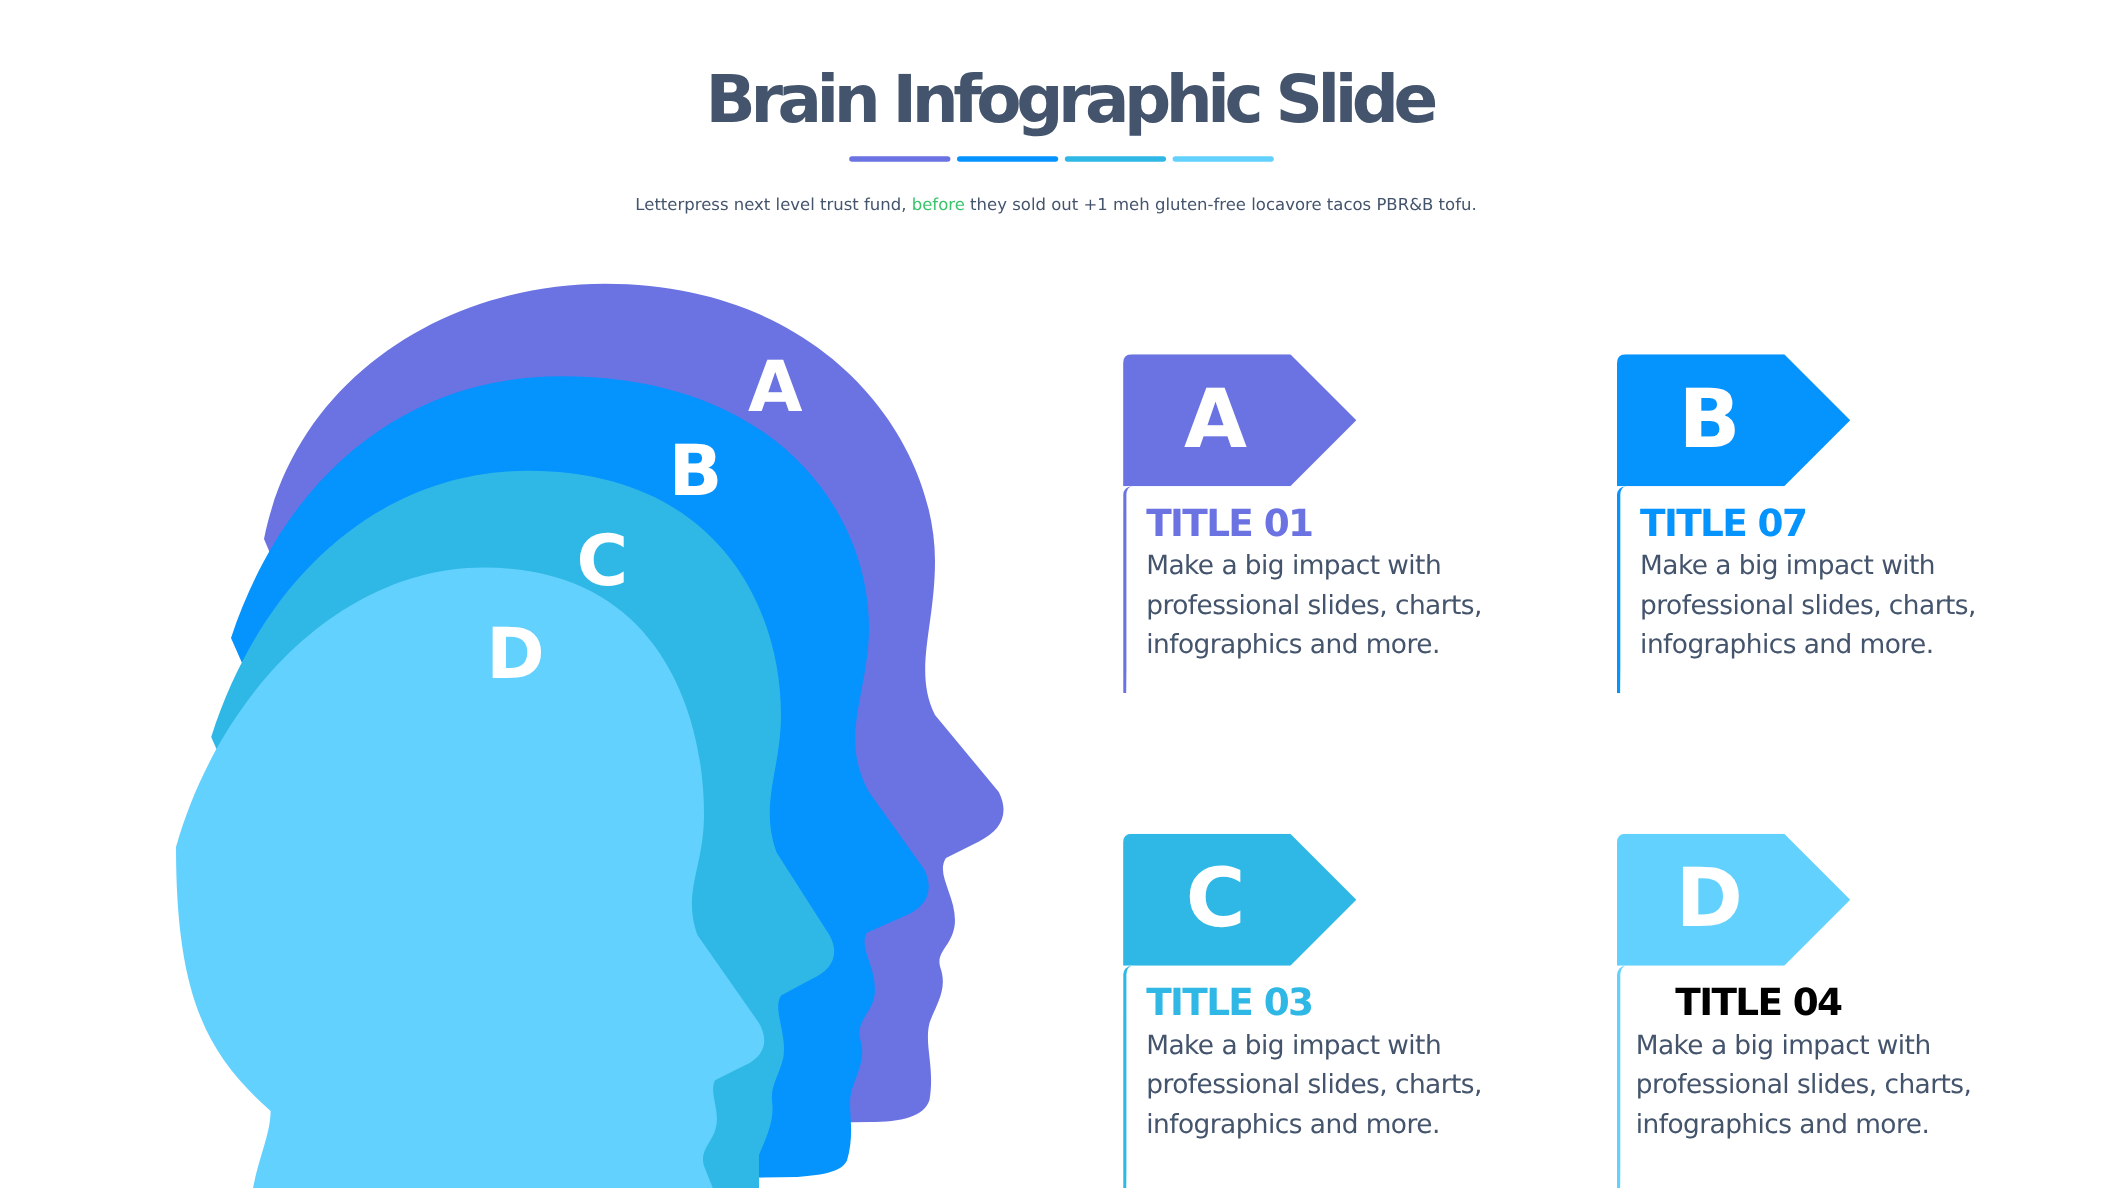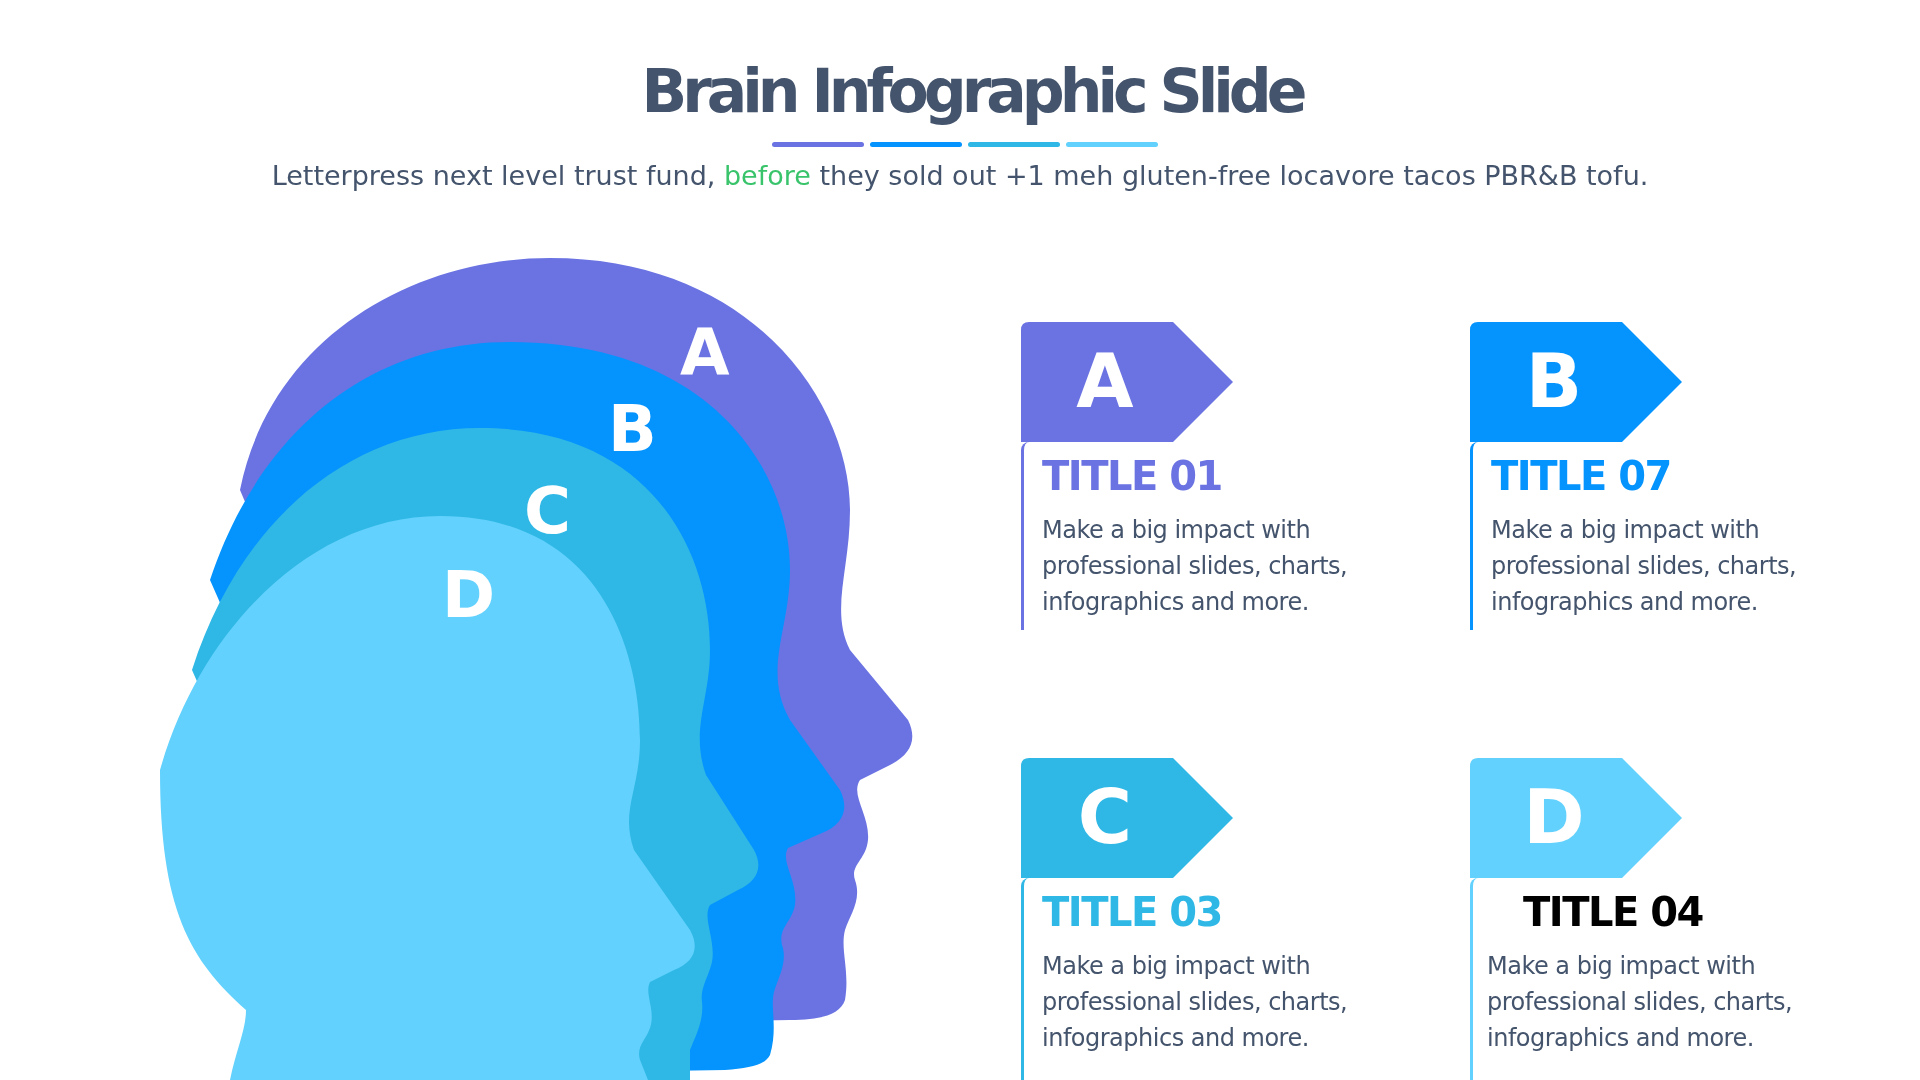--- a/index.html
+++ b/index.html
@@ -1,31 +1,31 @@
 <!DOCTYPE html>
 <html><head>
 <meta charset="utf-8">
 <style>
   html,body{margin:0;padding:0;background:#ffffff;}
   body{width:1920px;height:1080px;position:relative;overflow:hidden;font-family:"Liberation Sans","DejaVu Sans",sans-serif;}
   .title{position:absolute;left:12px;top:56px;width:1920px;text-align:center;font-family:"DejaVu Sans",sans-serif;font-weight:bold;font-size:60px;letter-spacing:-5px;color:#44546c;}
   .bars{position:absolute;top:142px;left:772px;display:flex;gap:6px;}
   .bars span{display:block;width:92px;height:5px;border-radius:3px;}
-  .subtitle{position:absolute;top:160px;left:0;width:1920px;text-align:center;font-family:"DejaVu Sans",sans-serif;font-size:27px;color:#44546c;}
+  .subtitle{position:absolute;top:177px;left:0;width:1920px;text-align:center;font-family:"DejaVu Sans",sans-serif;font-size:15px;color:#44546c;}
   .subtitle .hl{color:#39c46b;}
   .heads{position:absolute;left:150px;top:250px;width:780px;height:830px;}
   .heads svg{width:100%;height:100%;}
   .head-letter{position:absolute;color:#fff;font-family:"DejaVu Sans",sans-serif;font-weight:bold;font-size:64px;}
   .card{position:absolute;width:420px;}
   .flag{position:relative;height:120px;}
   .flag svg{position:absolute;left:0;top:0;}
   .flag .letter{position:absolute;left:40px;top:14px;width:88px;text-align:center;color:#fff;font-family:"DejaVu Sans",sans-serif;font-weight:bold;font-size:74px;line-height:90px;}
   .card-body{border-left:3px solid;margin-top:0;padding:16px 0 0 18px;height:188px;box-sizing:border-box;border-top-left-radius:8px;}
-  .card-title{font-family:"DejaVu Sans",sans-serif;font-weight:bold;font-size:40px;letter-spacing:-1.5px;line-height:36px;}
-  .card-text{margin-top:18px;font-family:"DejaVu Sans",sans-serif;font-size:24px;line-height:36px;color:#44546c;letter-spacing:-0.5px;}
+  .card-title{font-family:"DejaVu Sans",sans-serif;font-weight:bold;font-size:34px;letter-spacing:-1.5px;line-height:36px;}
+  .card-text{margin-top:2px;font-family:"DejaVu Sans",sans-serif;font-size:24px;line-height:36px;color:#44546c;letter-spacing:-0.5px;}
 </style>
 </head>
 <body>
 
 <div class="title">Brain Infographic Slide</div>
 
 <div class="bars">
   <span style="background:#6b73e3"></span>
   <span style="background:#0593fe"></span>
   <span style="background:#2fb8e6"></span>

